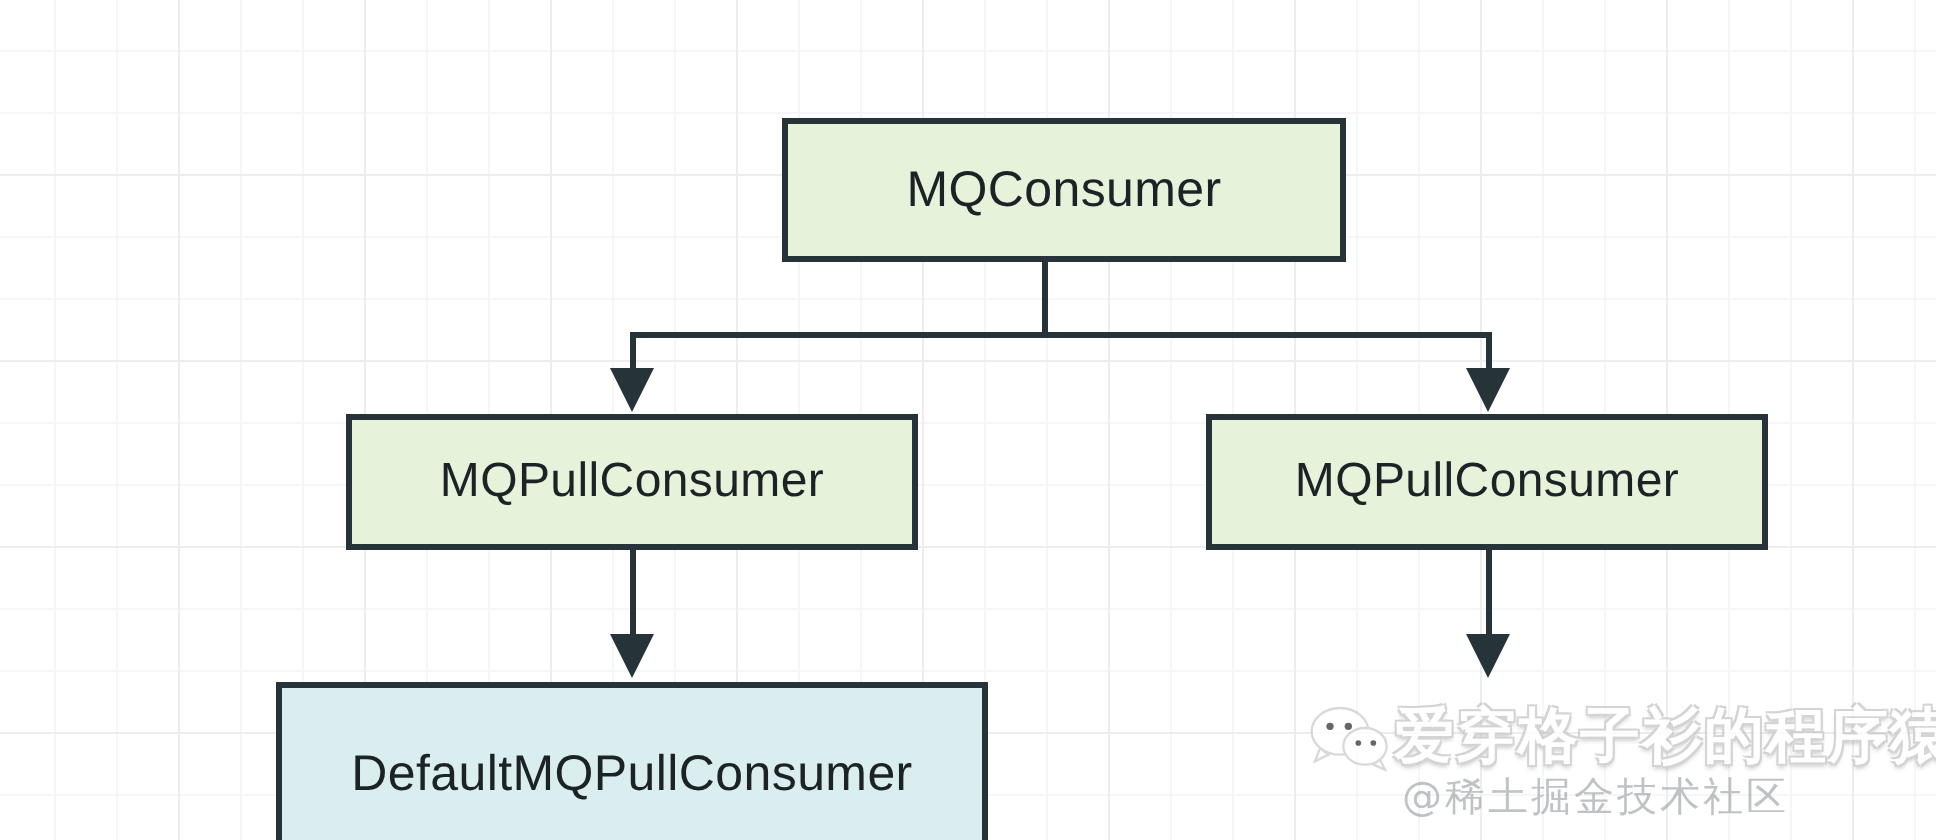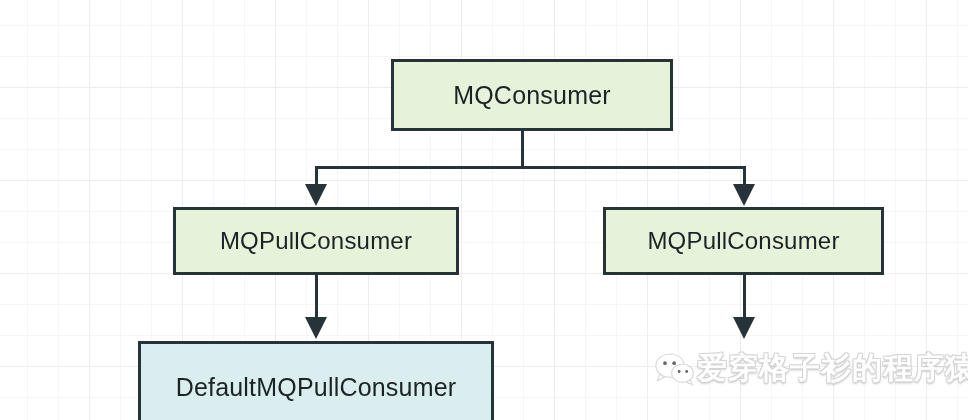--- a/index.html
+++ b/index.html
@@ -181,15 +181,16 @@
         <path d="M6 26 L3 34 L11 30 Z" fill="#ffffff" stroke="#cfcfcf" stroke-width="1.4"></path>
         <circle cx="12" cy="13" r="2.2" fill="#3c3c3c"></circle>
         <circle cx="23" cy="13" r="2.2" fill="#3c3c3c"></circle>
         <ellipse cx="33" cy="25" rx="13" ry="11" fill="#ffffff" stroke="#cfcfcf" stroke-width="1.4"></ellipse>
         <path d="M42 33 L45 39 L38 36 Z" fill="#ffffff" stroke="#cfcfcf" stroke-width="1.4"></path>
         <circle cx="29" cy="23" r="1.7" fill="#3c3c3c"></circle>
         <circle cx="38" cy="23" r="1.7" fill="#3c3c3c"></circle>
       </svg>
       <span id="watermark-nick">爱穿格子衫的程序猿</span>
     </div>
+    <div id="watermark-sub">@稀土掘金技术社区</div>
   </div>
 
 </div>
 
 </body></html>

